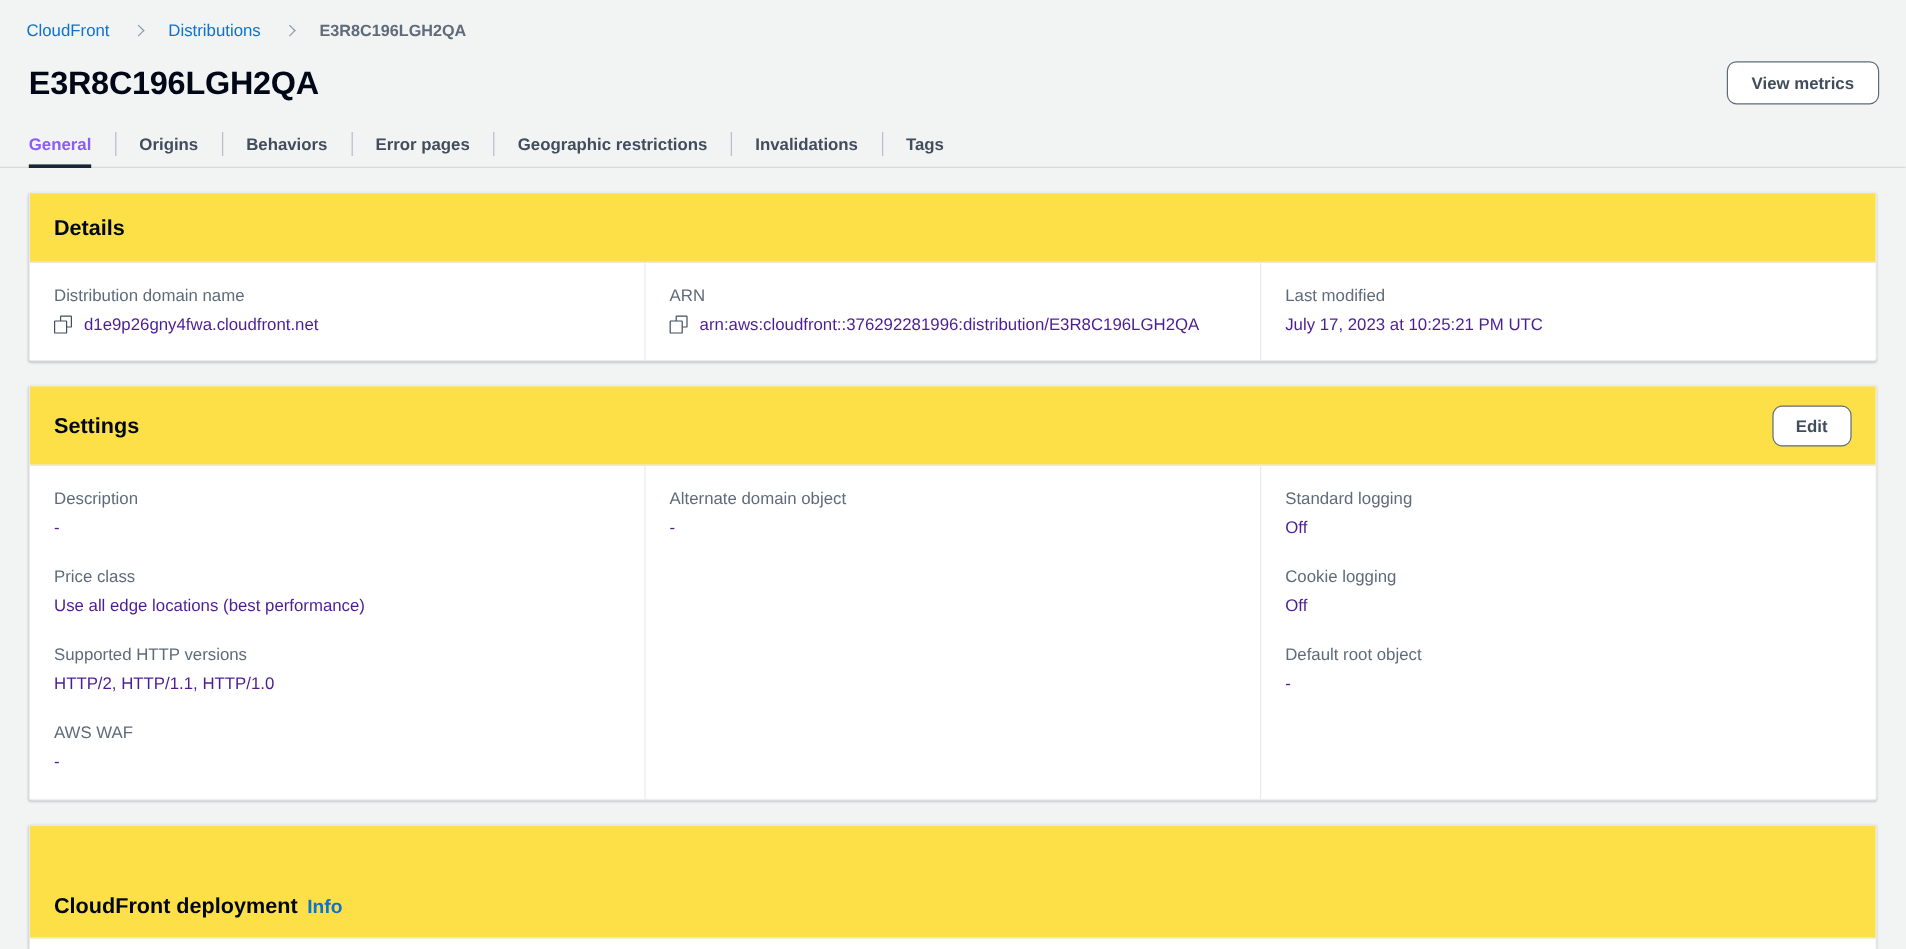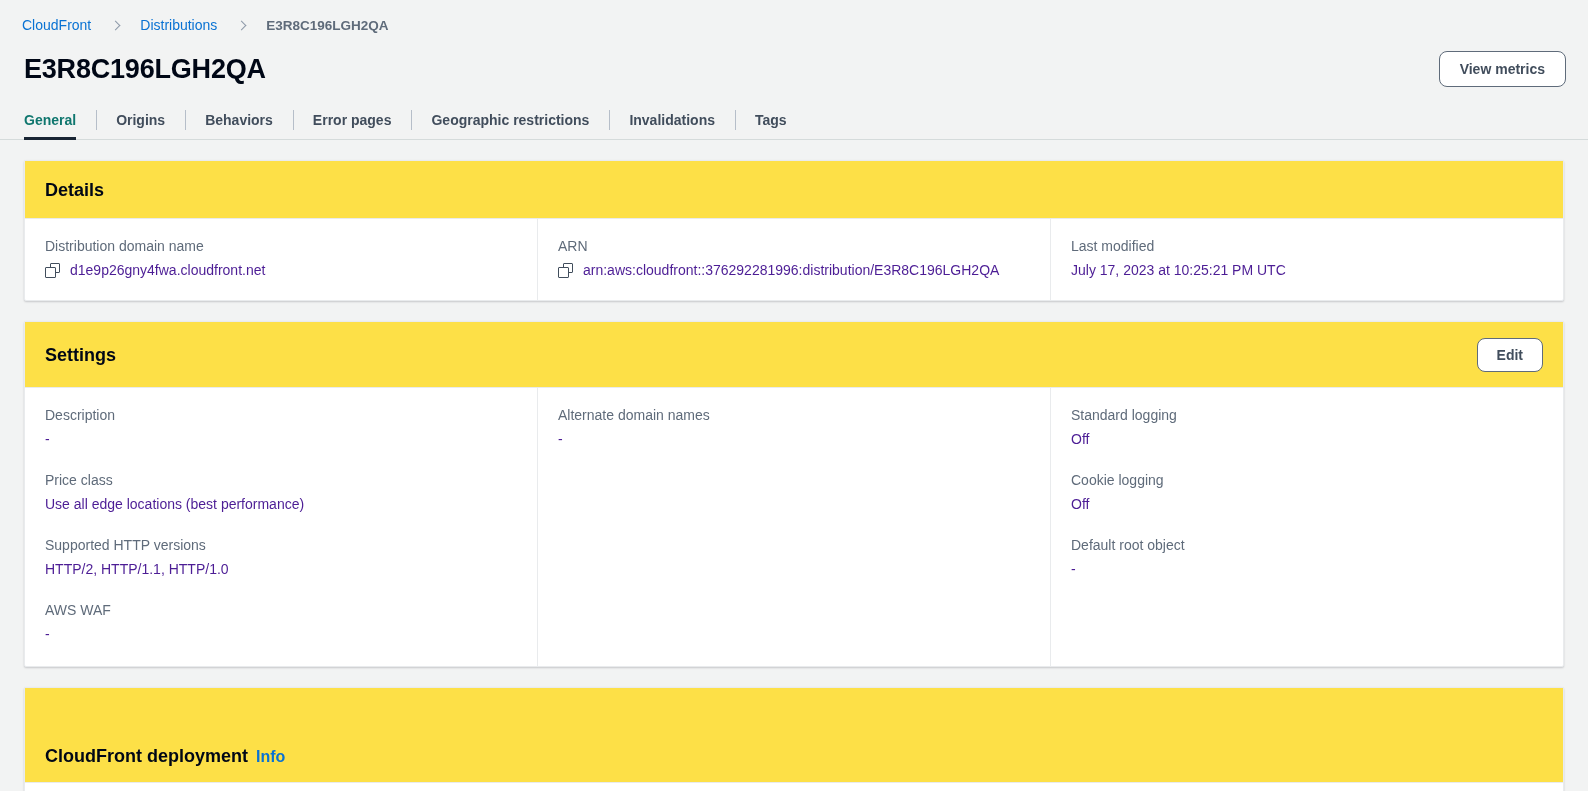--- a/index.html
+++ b/index.html
@@ -106,21 +106,21 @@
   .tab:first-child { padding-left: 0; }
   .tab + .tab::before {
     content: "";
     position: absolute;
     left: 0;
     top: 7px;
     bottom: 9px;
     width: 1px;
     background: #b6bec9;
   }
-  .tab.active { color: #0f766e; }
+  .tab.active { color: #8b5cf6; }
   .tab.active::after {
     content: "";
     position: absolute;
     left: 0;
     right: 20px;
     bottom: -1px;
     height: 3px;
     background: #192534;
   }
 
@@ -309,21 +309,21 @@
         <div class="field-value">HTTP/2, HTTP/1.1, HTTP/1.0</div>
       </div>
       <div class="field">
         <div class="field-label">AWS WAF</div>
         <div class="field-value">-</div>
       </div>
     </div>
 
     <div class="col">
       <div class="field">
-        <div class="field-label">Alternate domain names</div>
+        <div class="field-label">Alternate domain object</div>
         <div class="field-value">-</div>
       </div>
     </div>
 
     <div class="col">
       <div class="field">
         <div class="field-label">Standard logging</div>
         <div class="field-value">Off</div>
       </div>
       <div class="field">

